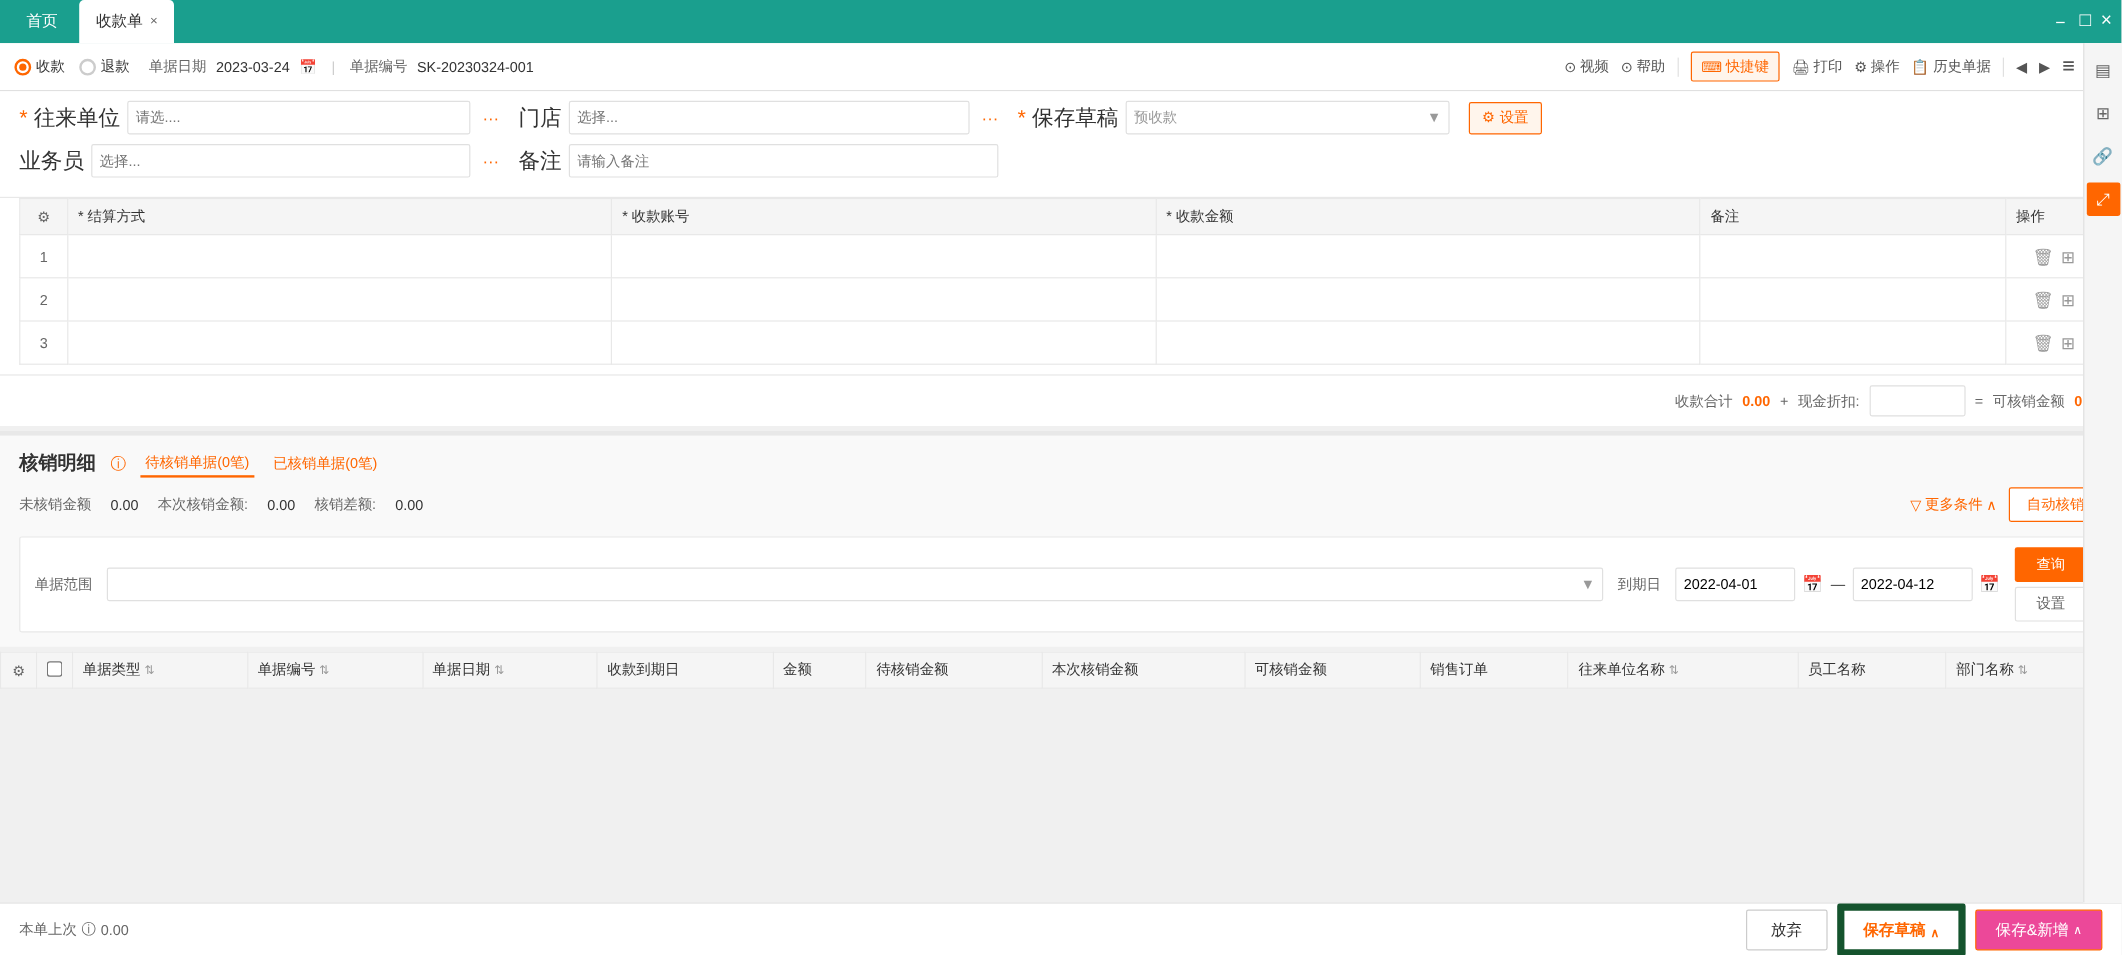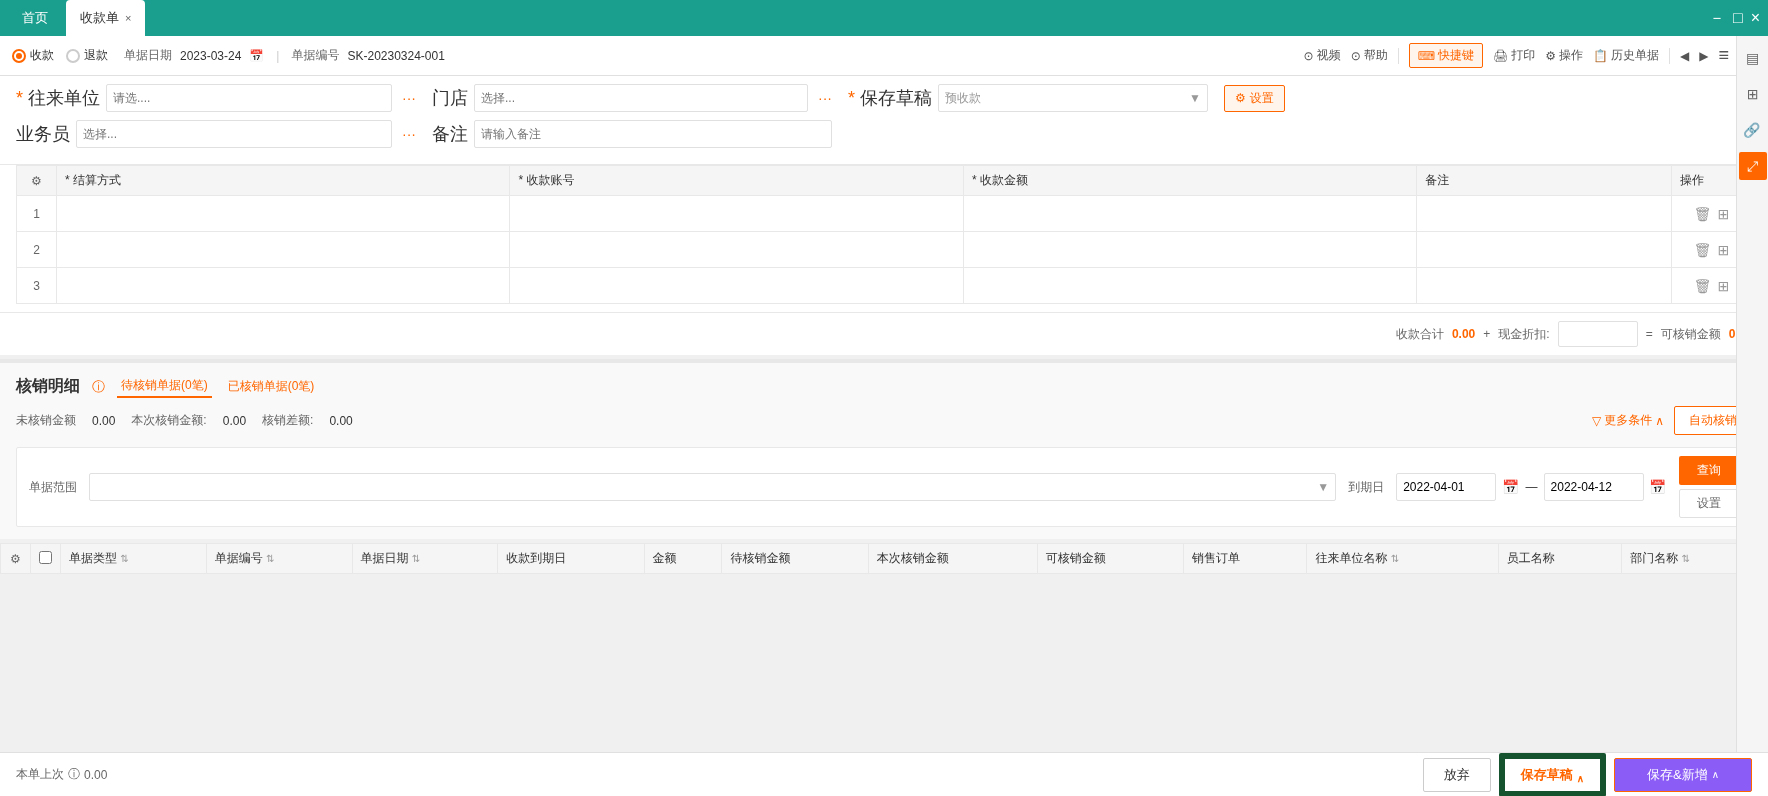--- a/index.html
+++ b/index.html
@@ -205,22 +205,22 @@
     .btn-abandon {
       background: #fff; border: 1px solid #ccc; color: #333;
       border-radius: 2px; padding: 7px 20px; cursor: pointer; font-size: 13px;
     }
     .btn-save-draft {
       background: #fff; border: 6px solid #14532d; color: #f60;
       border-radius: 2px; padding: 7px 16px; cursor: pointer; font-size: 13px;
       display: flex; align-items: flex-end; gap: 4px; font-weight: bold;
     }
     .btn-save-new {
-      background: #8b5cf6; border: 1px solid #f60; color: #fff;
-      border-radius: 2px; padding: 7px 32px; cursor: pointer; font-size: 13px;
+      background: #ec4899; border: 1px solid #f60; color: #fff;
+      border-radius: 2px; padding: 7px 16px; cursor: pointer; font-size: 13px;
       display: flex; align-items: center; gap: 4px;
     }
     .btn-arrow { font-size: 10px; }
 
     
     .right-sidebar {
       position: fixed; right: 0; top: 36px; bottom: 44px;
       width: 32px; background: #f5f5f5; border-left: 1px solid #e0e0e0;
       display: flex; flex-direction: column; align-items: center;
       padding-top: 8px; gap: 8px;

